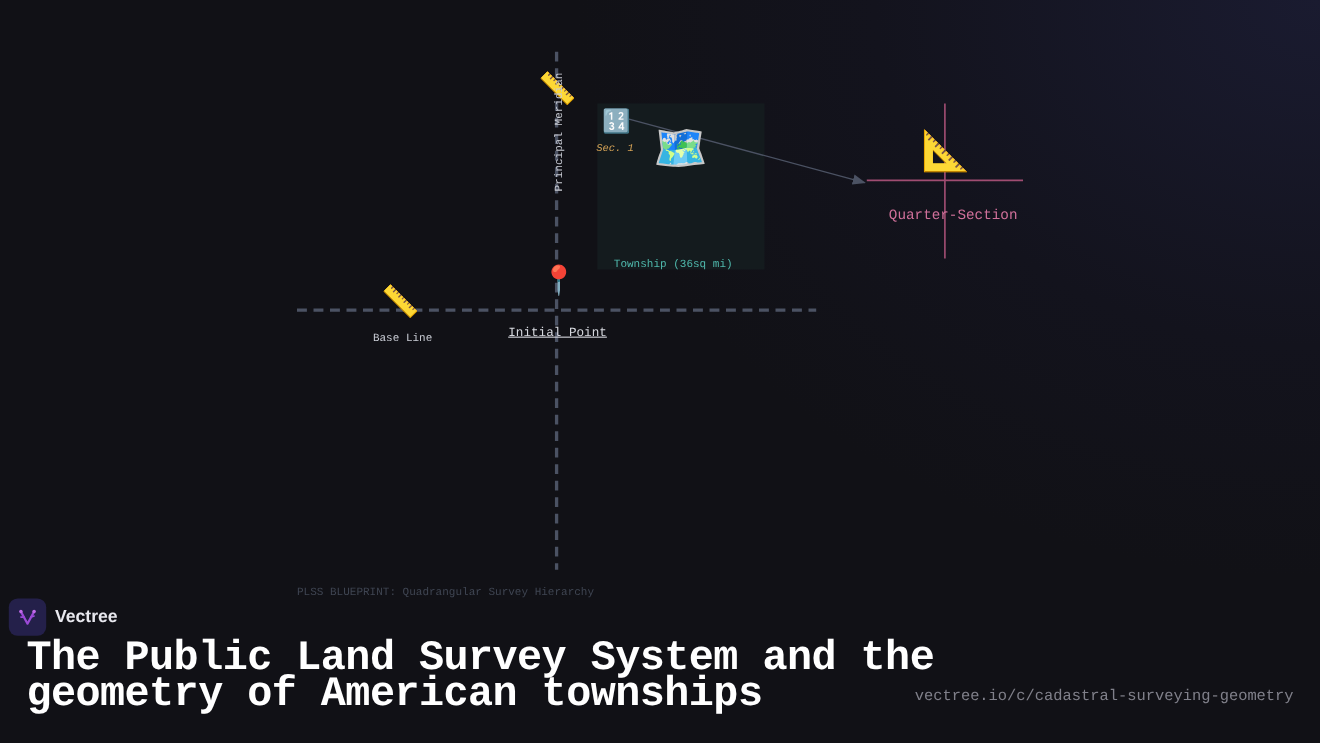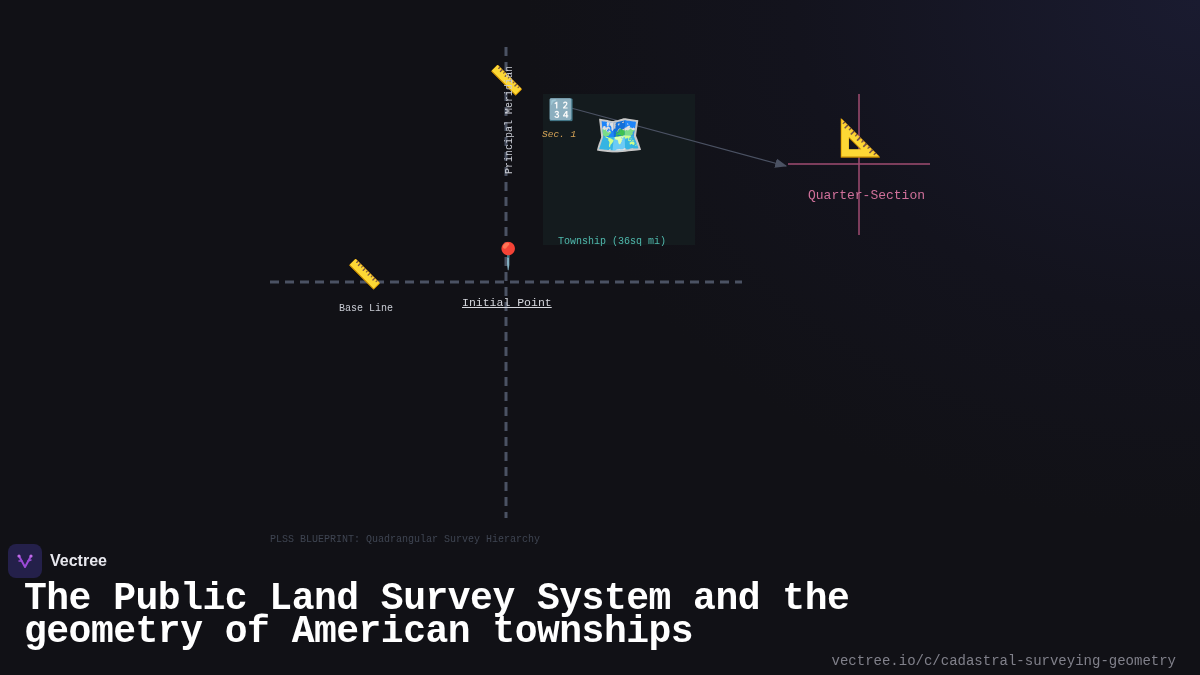--- a/index.html
+++ b/index.html
@@ -11,21 +11,21 @@
   }
   svg.diagram { position:absolute; left:0; top:0; }
   .lbl { position:absolute; white-space:nowrap; font-family:"Liberation Mono","DejaVu Sans Mono",monospace; }
   .emoji { position:absolute; line-height:1; font-family:"DejaVu Sans", sans-serif; }
   .township-box { position:absolute; left:543px; top:94px; width:152px; height:151px; background:#141b1e; }
   .caption { position:absolute; left:270px; top:534px; font-size:10px; color:#3f4552; }
   .brand { position:absolute; left:8px; top:544px; display:flex; align-items:center; gap:8px; }
   .logo { width:34px; height:34px; border-radius:8px; background:#24204a; display:flex; align-items:center; justify-content:center; }
   .brand-name { font-family:"Liberation Sans","DejaVu Sans",sans-serif; font-weight:bold; font-size:16px; color:#e8e8ee; }
   .title { position:absolute; left:24px; top:582px; font-family:"Liberation Mono","DejaVu Sans Mono",monospace; font-weight:bold; font-size:38px; line-height:33px; color:#ffffff; letter-spacing:-0.5px; }
-  .url { position:absolute; right:24px; top:625px; font-size:14px; color:#80808a;margin-top:28px; }
+  .url { position:absolute; right:24px; top:625px; font-size:14px; color:#80808a; }
 </style>
 </head>
 <body>
 
 <svg class="diagram" width="1200" height="675">
   <defs>
     <marker id="arrowhead" markerWidth="10" markerHeight="8" refX="9" refY="4" orient="auto">
       <path d="M0,0 L10,4 L0,8 Z" fill="#4b5263"></path>
     </marker>
   </defs>

